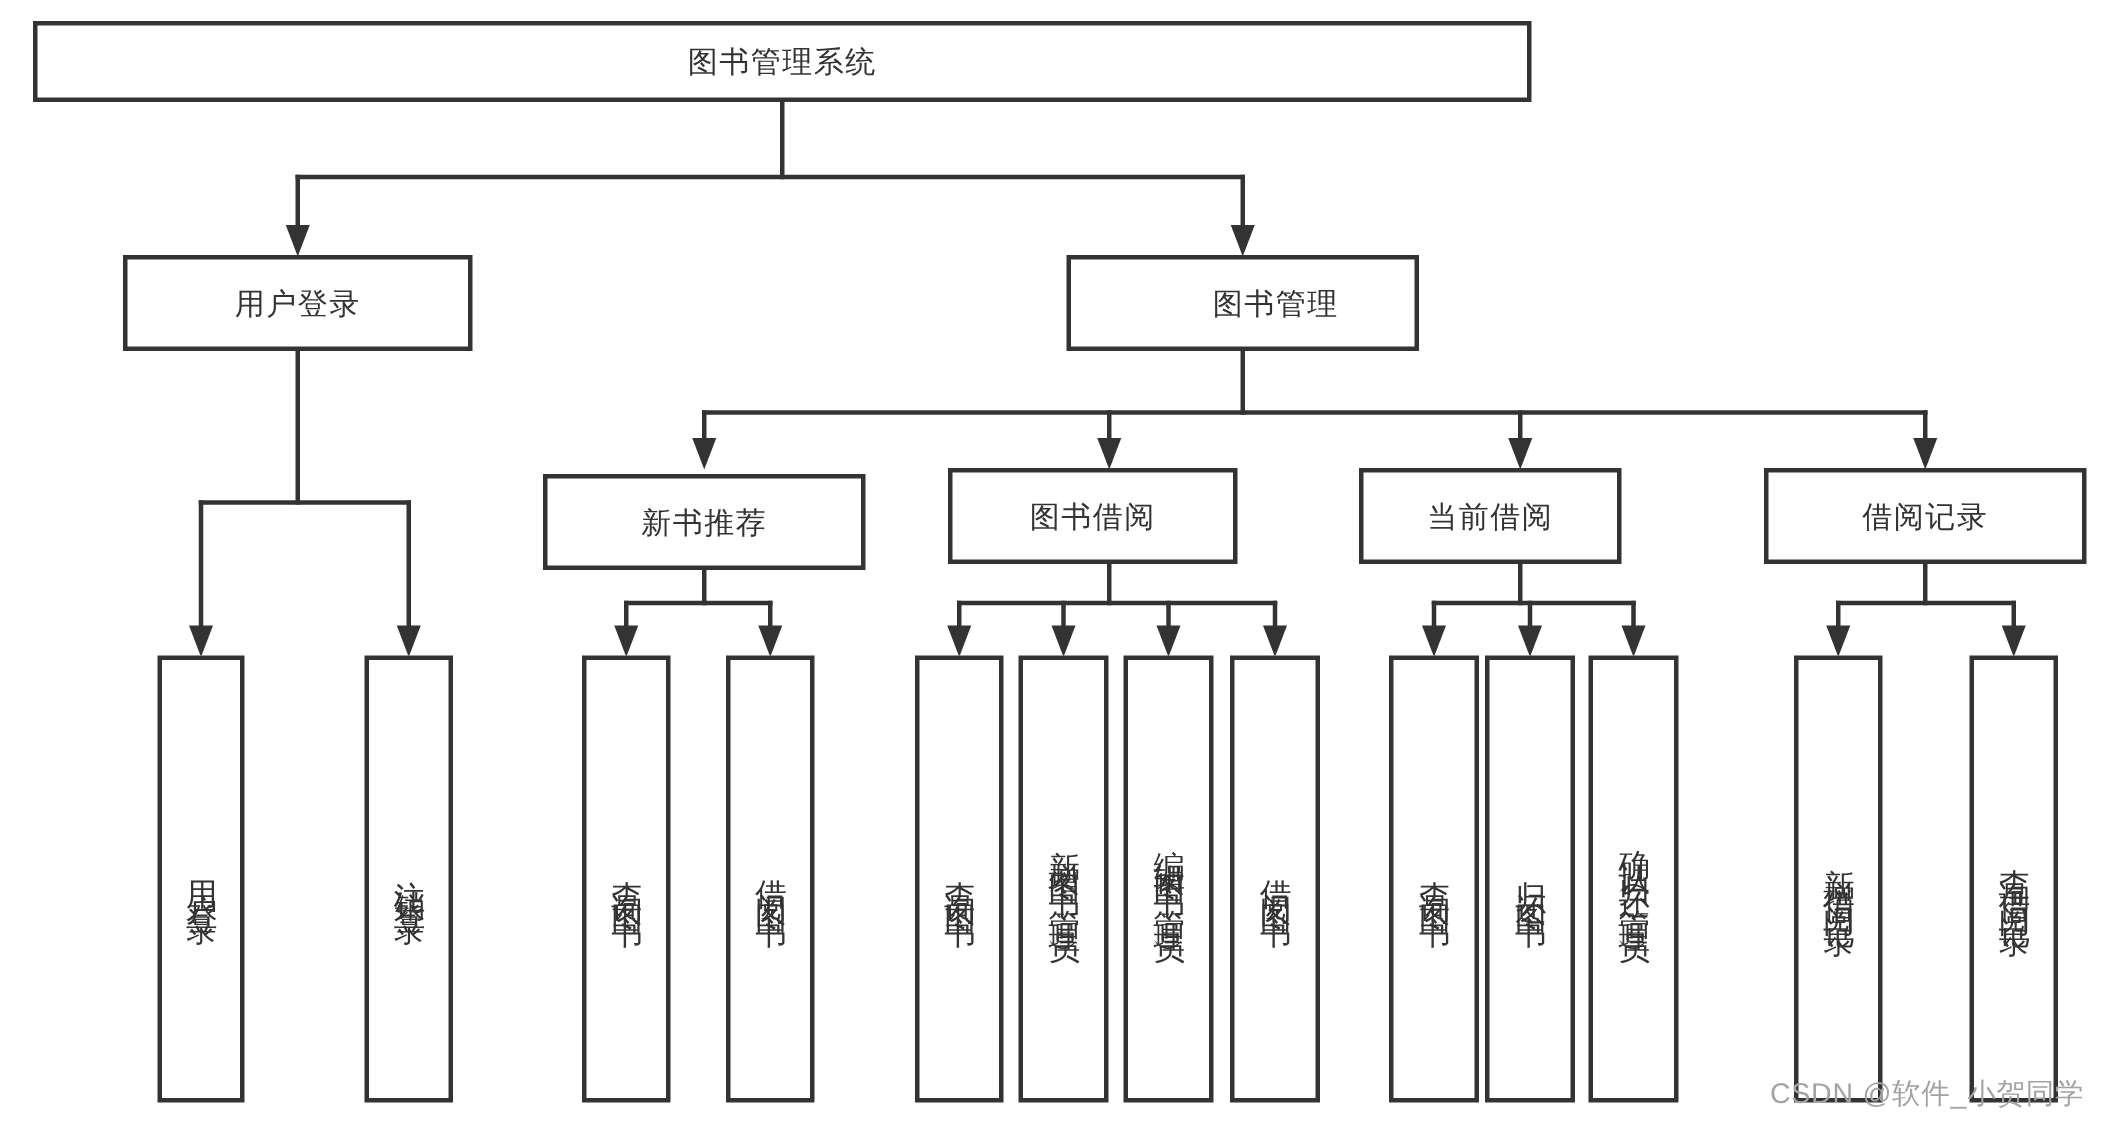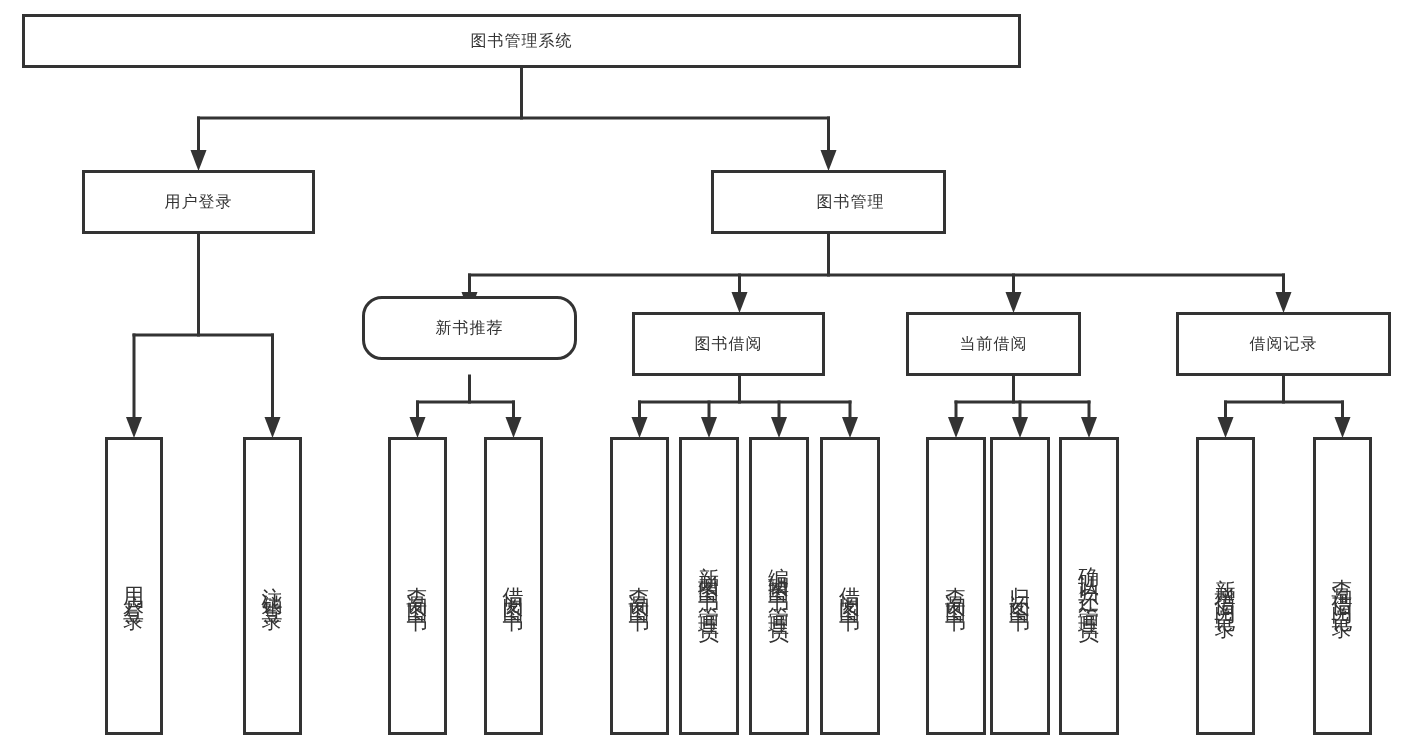--- a/index.html
+++ b/index.html
@@ -13,21 +13,21 @@
   svg.connectors{position:absolute;left:0;top:0;}
   .node{
     position:absolute;
     box-sizing:border-box;
     background:var(--fill,#ffffff);
     border:3px solid var(--line,#333333);
     display:flex;align-items:center;justify-content:center;
     color:var(--text,#333333);
   }
   .node.horizontal .label{
-    font-size:16px;
+    font-size:20px;
     letter-spacing:1px;
     white-space:nowrap;
   }
   .node.vertical .label{
     writing-mode:vertical-rl;
     text-orientation:mixed;
     font-size:21px;
     line-height:1;
     letter-spacing:8px;
   }
@@ -115,21 +115,21 @@
   <div id="nodes-layer">
       <div class="node horizontal" style="left: 22px; top: 14px; width: 999px; height: 54px;">
         <span class="label">图书管理系统</span>
       </div>
       <div class="node horizontal" style="left: 82px; top: 170px; width: 233px; height: 64px;">
         <span class="label">用户登录</span>
       </div>
       <div class="node horizontal" style="left: 711px; top: 170px; width: 235px; height: 64px; padding-left: 44px;">
         <span class="label">图书管理</span>
       </div>
-      <div class="node horizontal" style="left: 362px; top: 296px; width: 215px; height: 64px; border-radius: 20px;">
+      <div class="node horizontal" style="left: 362px; top: 316px; width: 215px; height: 64px;">
         <span class="label">新书推荐</span>
       </div>
       <div class="node horizontal" style="left: 632px; top: 312px; width: 193px; height: 64px;">
         <span class="label">图书借阅</span>
       </div>
       <div class="node horizontal" style="left: 906px; top: 312px; width: 175px; height: 64px;">
         <span class="label">当前借阅</span>
       </div>
       <div class="node horizontal" style="left: 1176px; top: 312px; width: 215px; height: 64px;">
         <span class="label">借阅记录</span>
@@ -167,13 +167,14 @@
       <div class="node vertical" style="left: 1059px; top: 437px; width: 60px; height: 298px;">
         <span class="label">确认归还（管理员）</span>
       </div>
       <div class="node vertical" style="left: 1196px; top: 437px; width: 59px; height: 298px;">
         <span class="label">新增借阅记录</span>
       </div>
       <div class="node vertical" style="left: 1313px; top: 437px; width: 59px; height: 298px;">
         <span class="label">查询借阅记录</span>
       </div>
     </div>
+  <div class="watermark">CSDN @软件_小贺同学</div>
 </div>
 
 </body></html>

